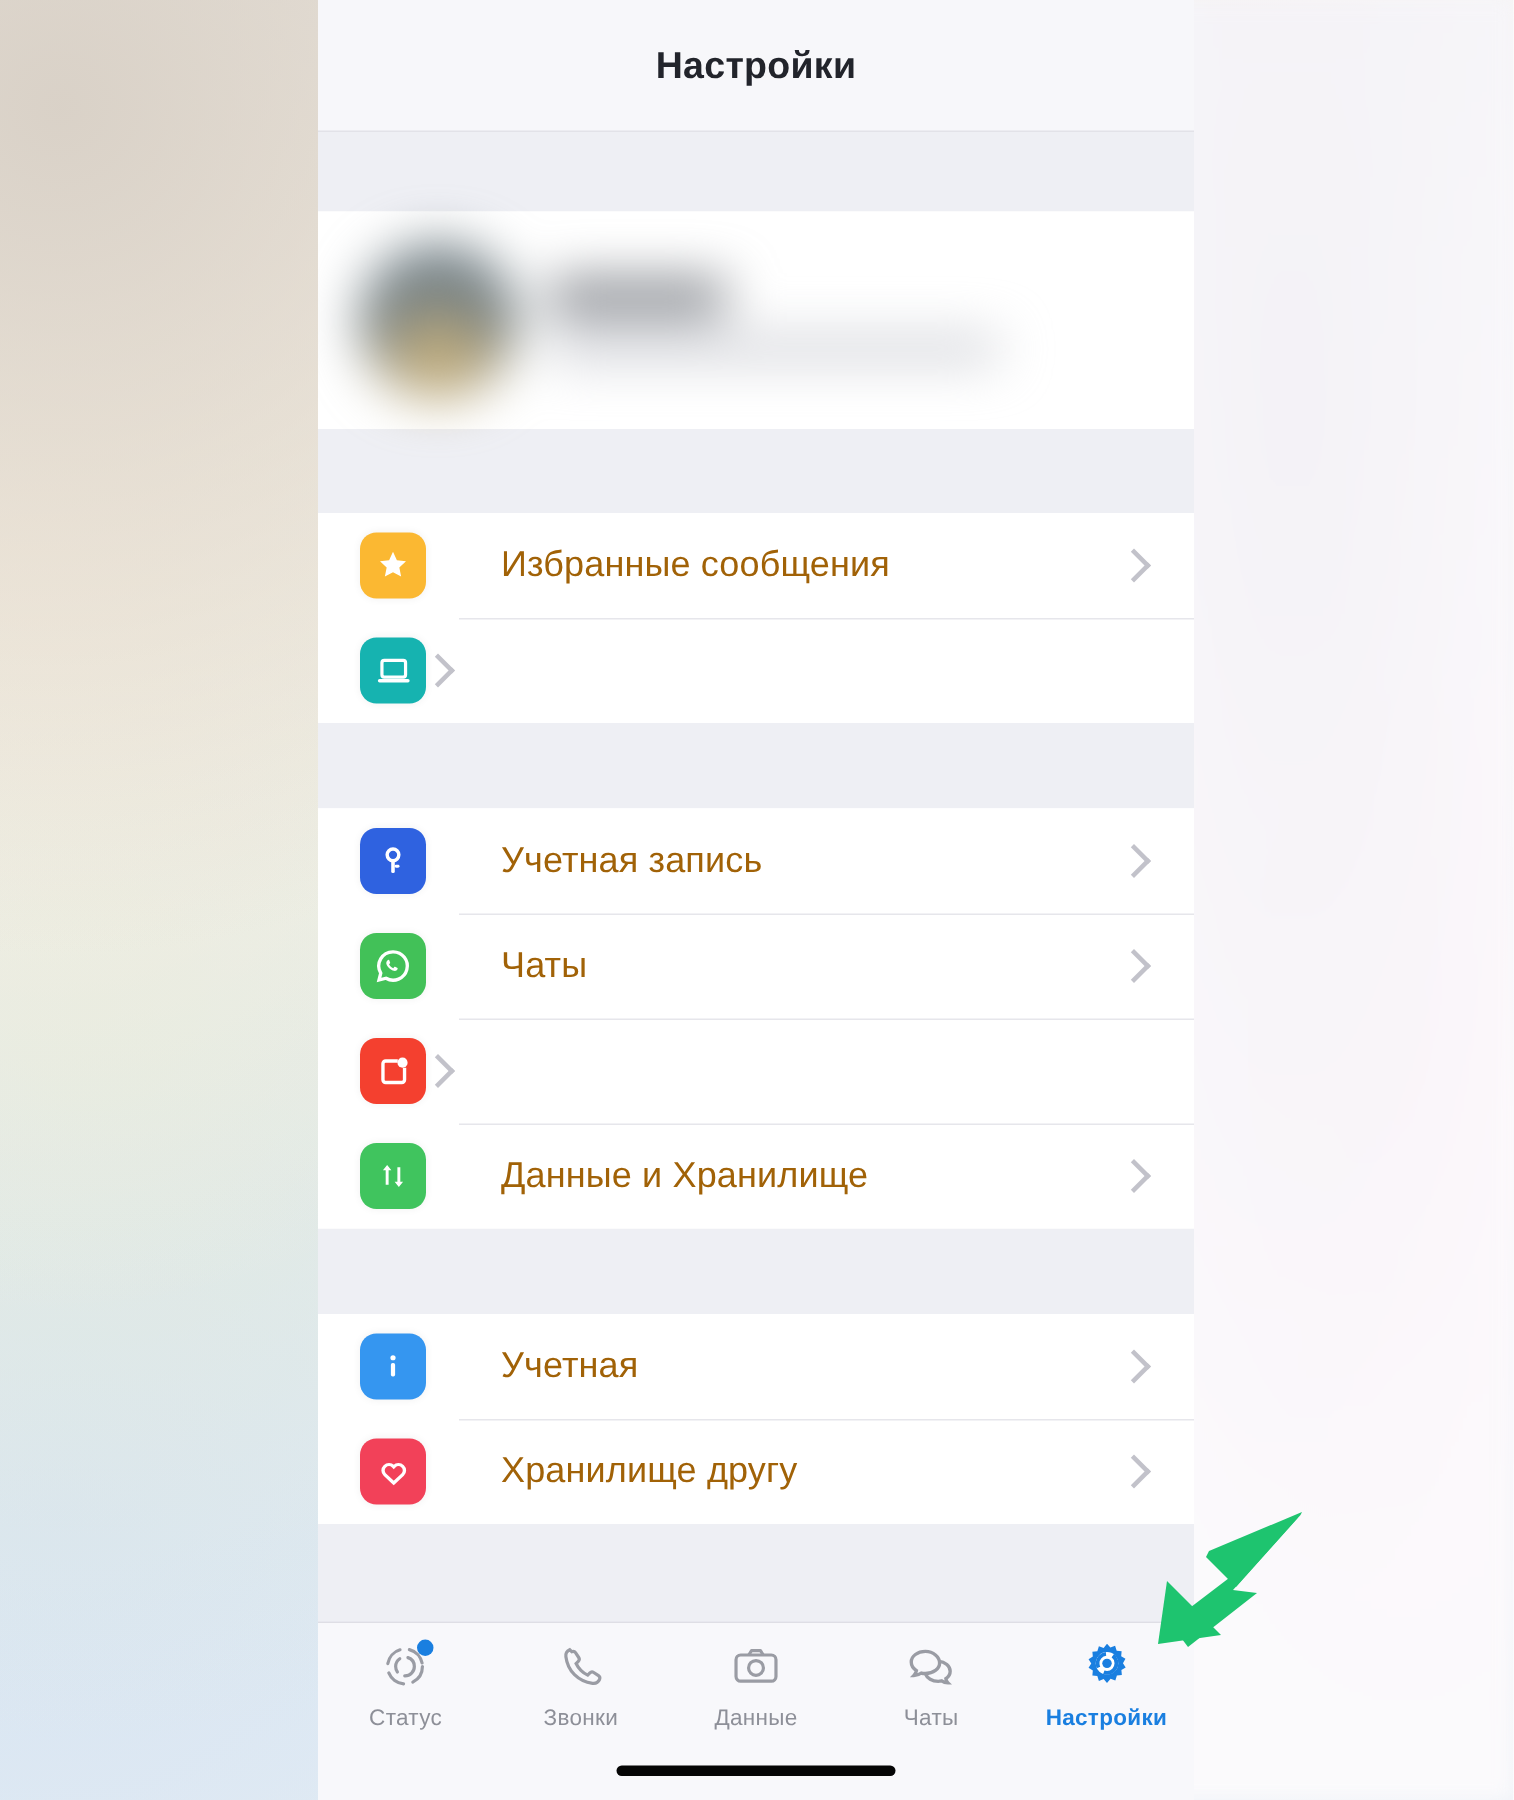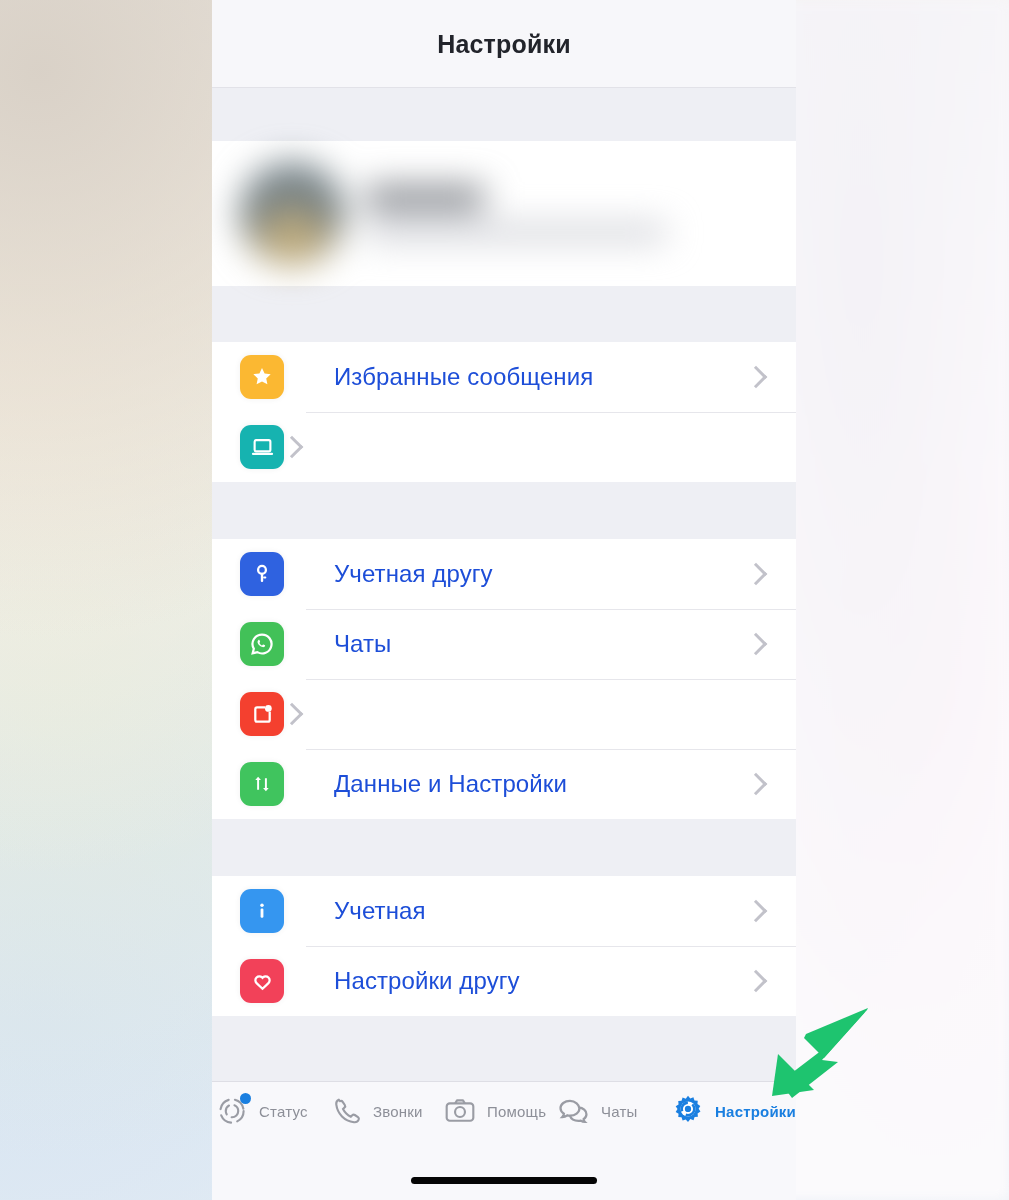--- a/index.html
+++ b/index.html
@@ -160,21 +160,21 @@
     border-radius: 11px;
     flex: none;
     display: flex;
     align-items: center;
     justify-content: center;
     box-shadow: 0 0 6px rgba(0,0,0,0.06);
   }
   .row-label {
     margin-left: 50px;
     font-size: 24px;
-    color: #1d4ed8;
+    color: #a16207;
     letter-spacing: 0.1px;
     flex: 1;
     white-space: nowrap;
   }
   .chevron {
     width: 13px;
     height: 13px;
     border-right: 3px solid #c2c2ca;
     border-top: 3px solid #c2c2ca;
     transform: rotate(45deg);
@@ -192,21 +192,21 @@
     background: #f8f8fb;
     border-top: 1px solid #dedee5;
     box-sizing: border-box;
     display: flex;
     align-items: flex-start;
     padding-top: 10px;
   }
   .tab {
     flex: 1;
     display: flex;
-    flex-direction: row;
+    flex-direction: column;
     align-items: center;
     gap: 7px;
   }
   .tab-icon {
     position: relative;
     width: 40px;
     height: 38px;
     display: flex;
     align-items: center;
     justify-content: center;
@@ -309,21 +309,21 @@
     <div class="group">
 
       <div class="row">
         <div class="icon-tile" style="background:#2f62e0;">
           <svg width="26" height="26" viewBox="0 0 24 24">
             <circle cx="12" cy="8.2" r="3.6" fill="none" stroke="#ffffff" stroke-width="2.1"></circle>
             <rect x="10.9" y="10.8" width="2.2" height="8.6" rx="1" fill="#ffffff"></rect>
             <rect x="13" y="14.3" width="3" height="1.9" rx="0.9" fill="#ffffff"></rect>
           </svg>
         </div>
-        <div class="row-label">Учетная другу</div>
+        <div class="row-label">Учетная запись</div>
         <div class="chevron"></div>
       </div>
 
       <div class="row">
         <div class="icon-tile" style="background:#42c158;">
           <svg width="28" height="28" viewBox="0 0 24 24">
             <path fill="none" stroke="#ffffff" stroke-width="1.9" d="M12 3.9a8.1 8.1 0 0 0-7 12.2l-1 3.9 4-1a8.1 8.1 0 1 0 4-15.1z"></path>
             <path fill="#ffffff" d="M9.6 8.4c-.3 0-.6.1-.8.4-.3.4-.8 1-.6 1.9.2 1 .9 2 2 2.9 1.1.9 2.3 1.2 2.9 1.2.6 0 1.2-.4 1.4-.8.2-.4.2-.8.1-.9l-1.4-.7c-.2-.1-.4 0-.5.2l-.4.5c-.1.1-.2.2-.4.1-.5-.2-1-.6-1.4-1-.3-.4-.6-.8-.7-1-.1-.2 0-.3.1-.4l.4-.4c.1-.2.1-.3 0-.5l-.5-1.3c-.1-.2-.2-.2-.2-.2z"></path>
           </svg>
         </div>
@@ -341,21 +341,21 @@
         <div class="chevron"></div>
       </div>
 
       <div class="row">
         <div class="icon-tile" style="background:#40c45e;">
           <svg width="26" height="26" viewBox="0 0 24 24">
             <path fill="#ffffff" d="M8.4 5.2l2.6 3.2H9.3v9h-1.8v-9H5.8z"></path>
             <path fill="#ffffff" d="M15.6 18.8L13 15.6h1.7v-9h1.8v9h1.7z"></path>
           </svg>
         </div>
-        <div class="row-label">Данные и Настройки</div>
+        <div class="row-label">Данные и Хранилище</div>
         <div class="chevron"></div>
       </div>
 
     </div>
 
     <div class="band band-mid2"></div>
 
     <div class="group">
 
       <div class="row">
@@ -368,21 +368,21 @@
         <div class="row-label">Учетная</div>
         <div class="chevron"></div>
       </div>
 
       <div class="row">
         <div class="icon-tile" style="background:#f24159;">
           <svg width="27" height="27" viewBox="0 0 24 24">
             <path fill="none" stroke="#ffffff" stroke-width="2" d="M12 18.4l-5.3-5a3.4 3.4 0 0 1 0-4.9 3.6 3.6 0 0 1 5 0l.3.3.3-.3a3.6 3.6 0 0 1 5 0 3.4 3.4 0 0 1 0 4.9z"></path>
           </svg>
         </div>
-        <div class="row-label">Настройки другу</div>
+        <div class="row-label">Хранилище другу</div>
         <div class="chevron"></div>
       </div>
 
     </div>
 
     <div class="band band-bottom"></div>
 
     <div class="tab-bar">
 
       <div class="tab">
@@ -406,21 +406,21 @@
       </div>
 
       <div class="tab">
         <div class="tab-icon">
           <svg width="34" height="34" viewBox="0 0 24 24">
             <rect x="2.6" y="6.6" width="18.8" height="12.3" rx="2.2" fill="none" stroke="#9a9ca4" stroke-width="1.5"></rect>
             <path d="M8.6 6.6l1.3-2.1h4.2l1.3 2.1" fill="none" stroke="#9a9ca4" stroke-width="1.5" stroke-linejoin="round"></path>
             <circle cx="12" cy="12.7" r="3.5" fill="none" stroke="#9a9ca4" stroke-width="1.5"></circle>
           </svg>
         </div>
-        <div class="tab-label">Помощь</div>
+        <div class="tab-label">Данные</div>
       </div>
 
       <div class="tab">
         <div class="tab-icon">
           <svg width="36" height="36" viewBox="0 0 24 24">
             <path fill="none" stroke="#9a9ca4" stroke-width="1.5" d="M9.3 5.3c-3.5 0-6.3 2.1-6.3 4.7 0 1.5.9 2.9 2.3 3.8-.1.8-.5 1.6-1.1 2.2 1.2 0 2.4-.4 3.3-1.1.6.2 1.2.2 1.8.2 3.5 0 6.3-2.1 6.3-4.7s-2.8-5.1-6.3-5.1z"></path>
             <path fill="none" stroke="#9a9ca4" stroke-width="1.5" d="M15.1 9.6c3 .3 5.2 2.2 5.2 4.5 0 1.3-.7 2.5-1.9 3.3.1.7.4 1.4.9 1.9-1 0-2-.3-2.8-.9-.5.1-1 .2-1.5.2-2.7 0-5-1.4-5.7-3.3"></path>
           </svg>
         </div>
         <div class="tab-label">Чаты</div>

